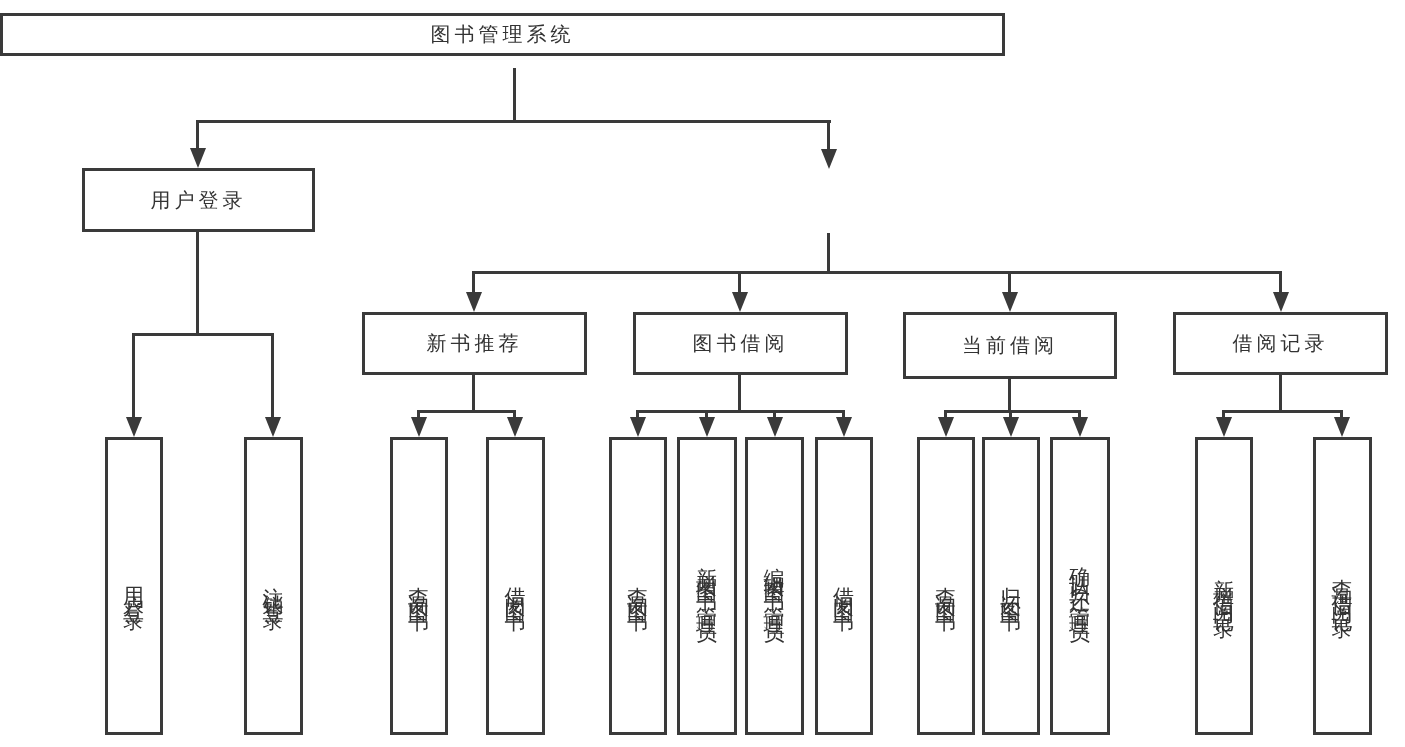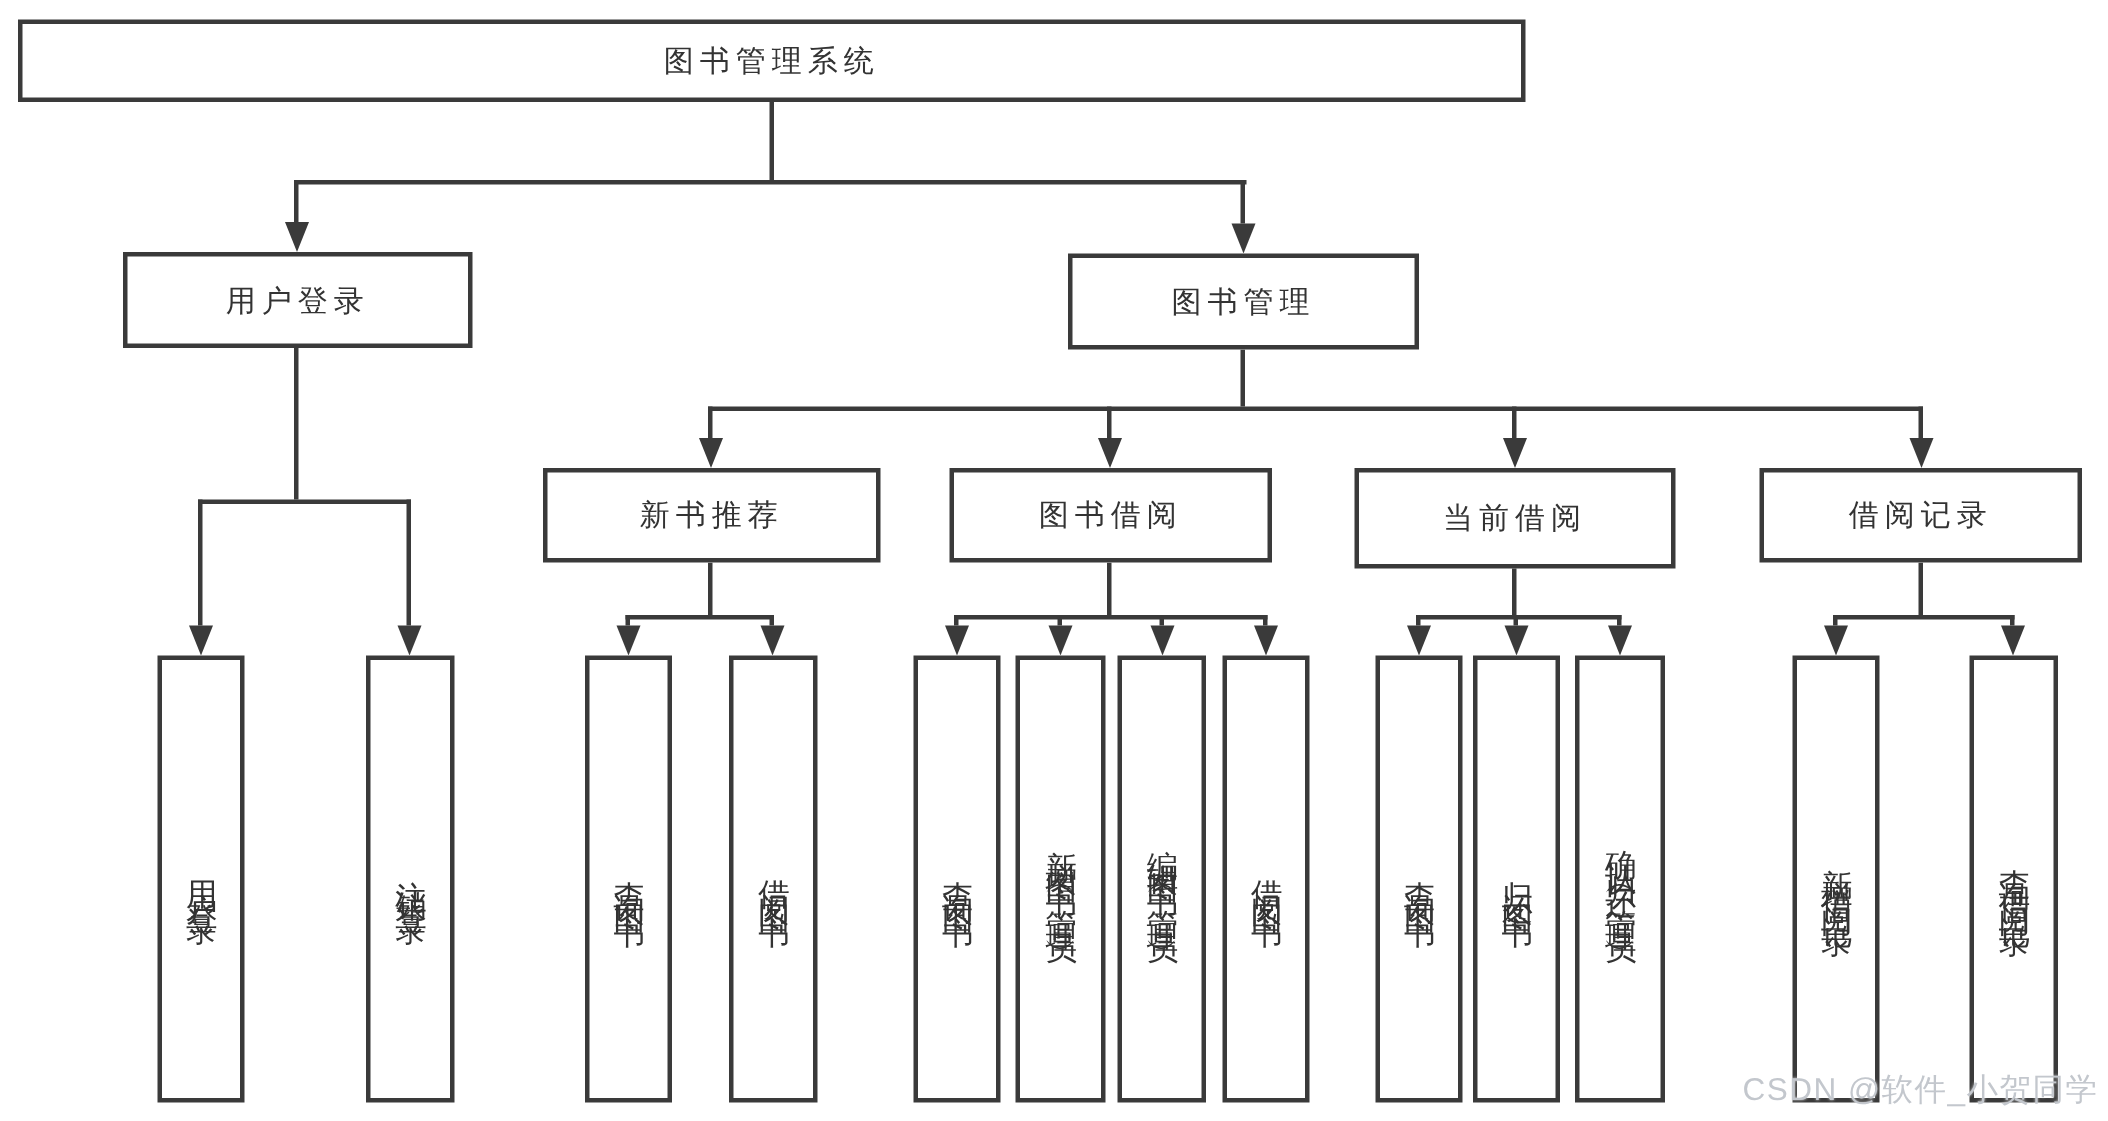--- a/index.html
+++ b/index.html
@@ -110,29 +110,26 @@
   <div class="hline" style="left:944px;top:410px;width:137px"></div>
   <div class="arrow" style="left:944px;top:410px;height:7px"></div>
   <div class="arrow" style="left:1009px;top:410px;height:7px"></div>
   <div class="arrow" style="left:1078px;top:410px;height:7px"></div>
 
   <div class="vline" style="left:1279px;top:375px;height:35px"></div>
   <div class="hline" style="left:1222px;top:410px;width:121px"></div>
   <div class="arrow" style="left:1222px;top:410px;height:7px"></div>
   <div class="arrow" style="left:1340px;top:410px;height:7px"></div>
 
-  <div class="hnode" style="left:12px;top:13px;width:1005px;height:55px">
+  <div class="hnode" style="left:0;top:13px;width:1005px;height:43px">
     <span>图书管理系统</span>
   </div>
 
   <div class="hnode" style="left:82px;top:168px;width:233px;height:64px">
     <span>用户登录</span>
-  </div>
-  <div class="hnode" style="left:712px;top:169px;width:234px;height:64px">
-    <span>图书管理</span>
   </div>
 
   <div class="hnode" style="left:633px;top:312px;width:215px;height:63px">
     <span>图书借阅</span>
   </div>
   <div class="hnode" style="left:362px;top:312px;width:225px;height:63px">
     <span>新书推荐</span>
   </div>
   <div class="hnode" style="left:903px;top:312px;width:214px;height:67px">
     <span>当前借阅</span>
@@ -178,15 +175,14 @@
     <span>确认归还（管理员）</span>
   </div>
 
   <div class="vnode" style="left:1195px;top:437px;width:58px;height:298px">
     <span>新增借阅记录</span>
   </div>
   <div class="vnode" style="left:1313px;top:437px;width:59px;height:298px">
     <span>查询借阅记录</span>
   </div>
 
-  <div class="watermark">CSDN @软件_小贺同学</div>
 
 </div>
 
 </body></html>

